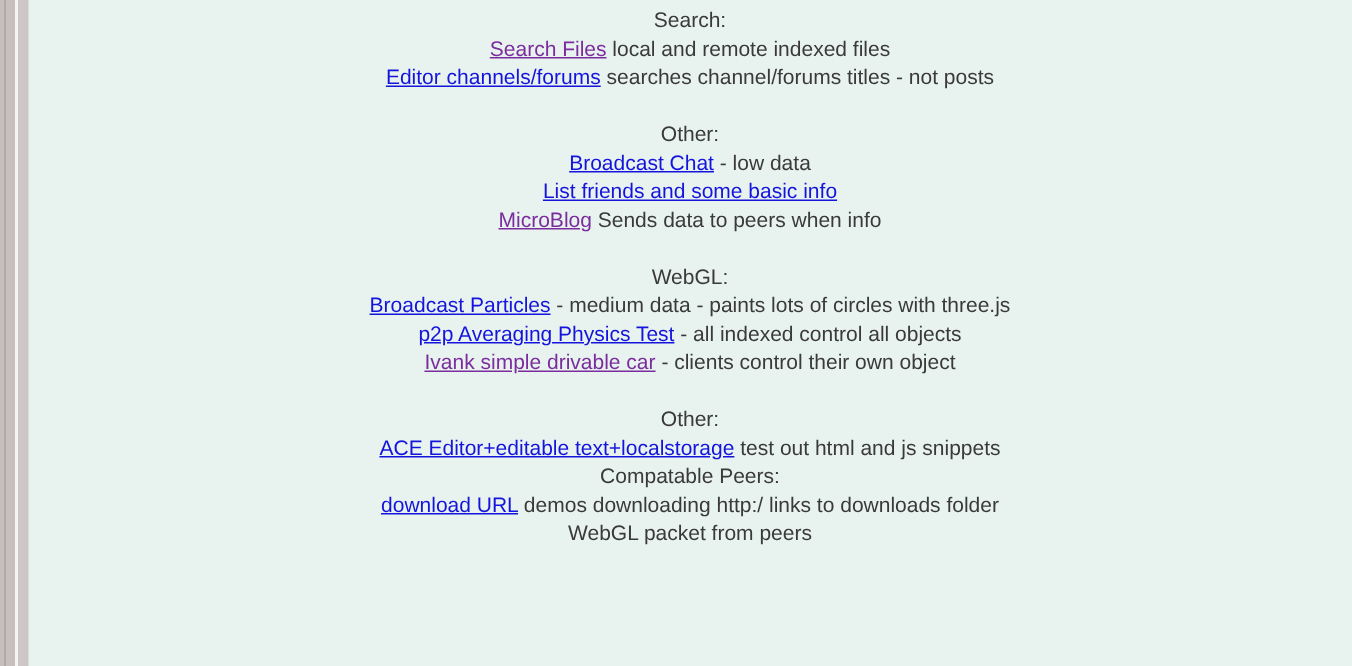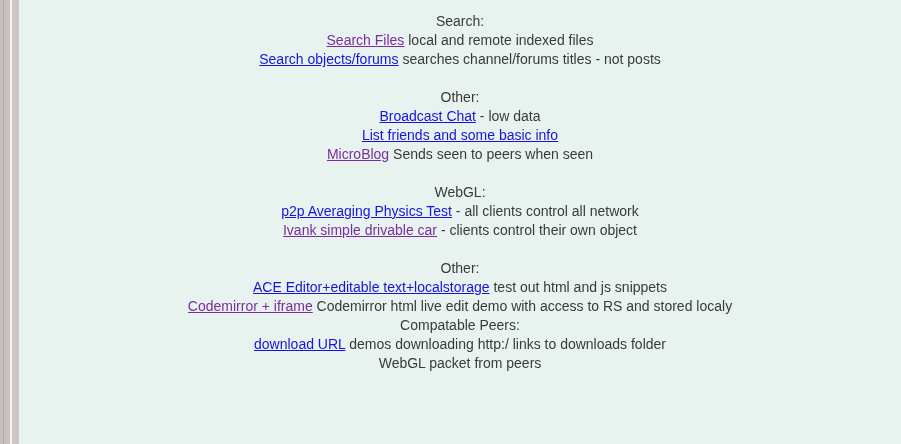--- a/index.html
+++ b/index.html
@@ -26,21 +26,21 @@
     width: 19px; height: 444px;
     background: linear-gradient(to right,
       #c7bebe 0px, #c7bebe 3px,
       #b2a9a9 3px, #b2a9a9 4px,
       #c7bebe 4px, #c7bebe 10px,
       #f5f3f3 10px, #f5f3f3 12px,
       #cec7c7 12px, #cec7c7 19px);
   }
   .content {
     margin-left: 19px;
-    padding-top: 12px;
+    padding-top: 4px;
     text-align: center;
   }
   section { margin: 0 0 19px 0; }
   section:last-child { margin-bottom: 0; }
   .line { white-space: pre-wrap; }
   a.lnk {
     color: var(--link);
     text-decoration: underline;
     cursor: pointer;
   }
@@ -49,38 +49,38 @@
 </head>
 <body>
 
 <div class="rail"></div>
 
 <div class="content">
 
   <section>
     <div class="line heading">Search:</div>
     <div class="line"><a class="lnk visited" href="#">Search Files</a><span class="desc"> local and remote indexed files</span></div>
-    <div class="line"><a class="lnk" href="#">Search objects/forums</a><span class="desc"> searches channel/forums titles - not posts</span></div>
+    <div class="line"><a class="lnk" href="#">Editor channels/forums</a><span class="desc"> searches channel/forums titles - not posts</span></div>
   </section>
 
   <section>
     <div class="line heading">Other:</div>
     <div class="line"><a class="lnk" href="#">Broadcast Chat</a><span class="desc"> - low data</span></div>
     <div class="line"><a class="lnk" href="#">List friends and some basic info</a><span class="desc"></span></div>
-    <div class="line"><a class="lnk visited" href="#">MicroBlog</a><span class="desc"> Sends seen to peers when seen</span></div>
+    <div class="line"><a class="lnk visited" href="#">MicroBlog</a><span class="desc"> Sends data to peers when info</span></div>
   </section>
 
   <section>
     <div class="line heading">WebGL:</div>
-    <div class="line"><a class="lnk" href="#">p2p Averaging Physics Test</a><span class="desc"> - all clients control all network</span></div>
+    <div class="line"><a class="lnk" href="#">Broadcast Particles</a><span class="desc"> - medium data - paints lots of circles with three.js</span></div>
+    <div class="line"><a class="lnk" href="#">p2p Averaging Physics Test</a><span class="desc"> - all indexed control all objects</span></div>
     <div class="line"><a class="lnk visited" href="#">Ivank simple drivable car</a><span class="desc"> - clients control their own object</span></div>
   </section>
 
   <section>
     <div class="line heading">Other:</div>
     <div class="line"><a class="lnk" href="#">ACE Editor+editable text+localstorage</a><span class="desc"> test out html and js snippets</span></div>
-    <div class="line"><a class="lnk visited" href="#">Codemirror + iframe</a><span class="desc"> Codemirror html live edit demo with access to RS and stored localy</span></div>
     <div class="line">Compatable Peers:</div>
     <div class="line"><a class="lnk" href="#">download URL</a><span class="desc"> demos downloading http:/ links to downloads folder</span></div>
     <div class="line">WebGL packet from peers</div>
   </section>
 
 </div>
 
 </body></html>

